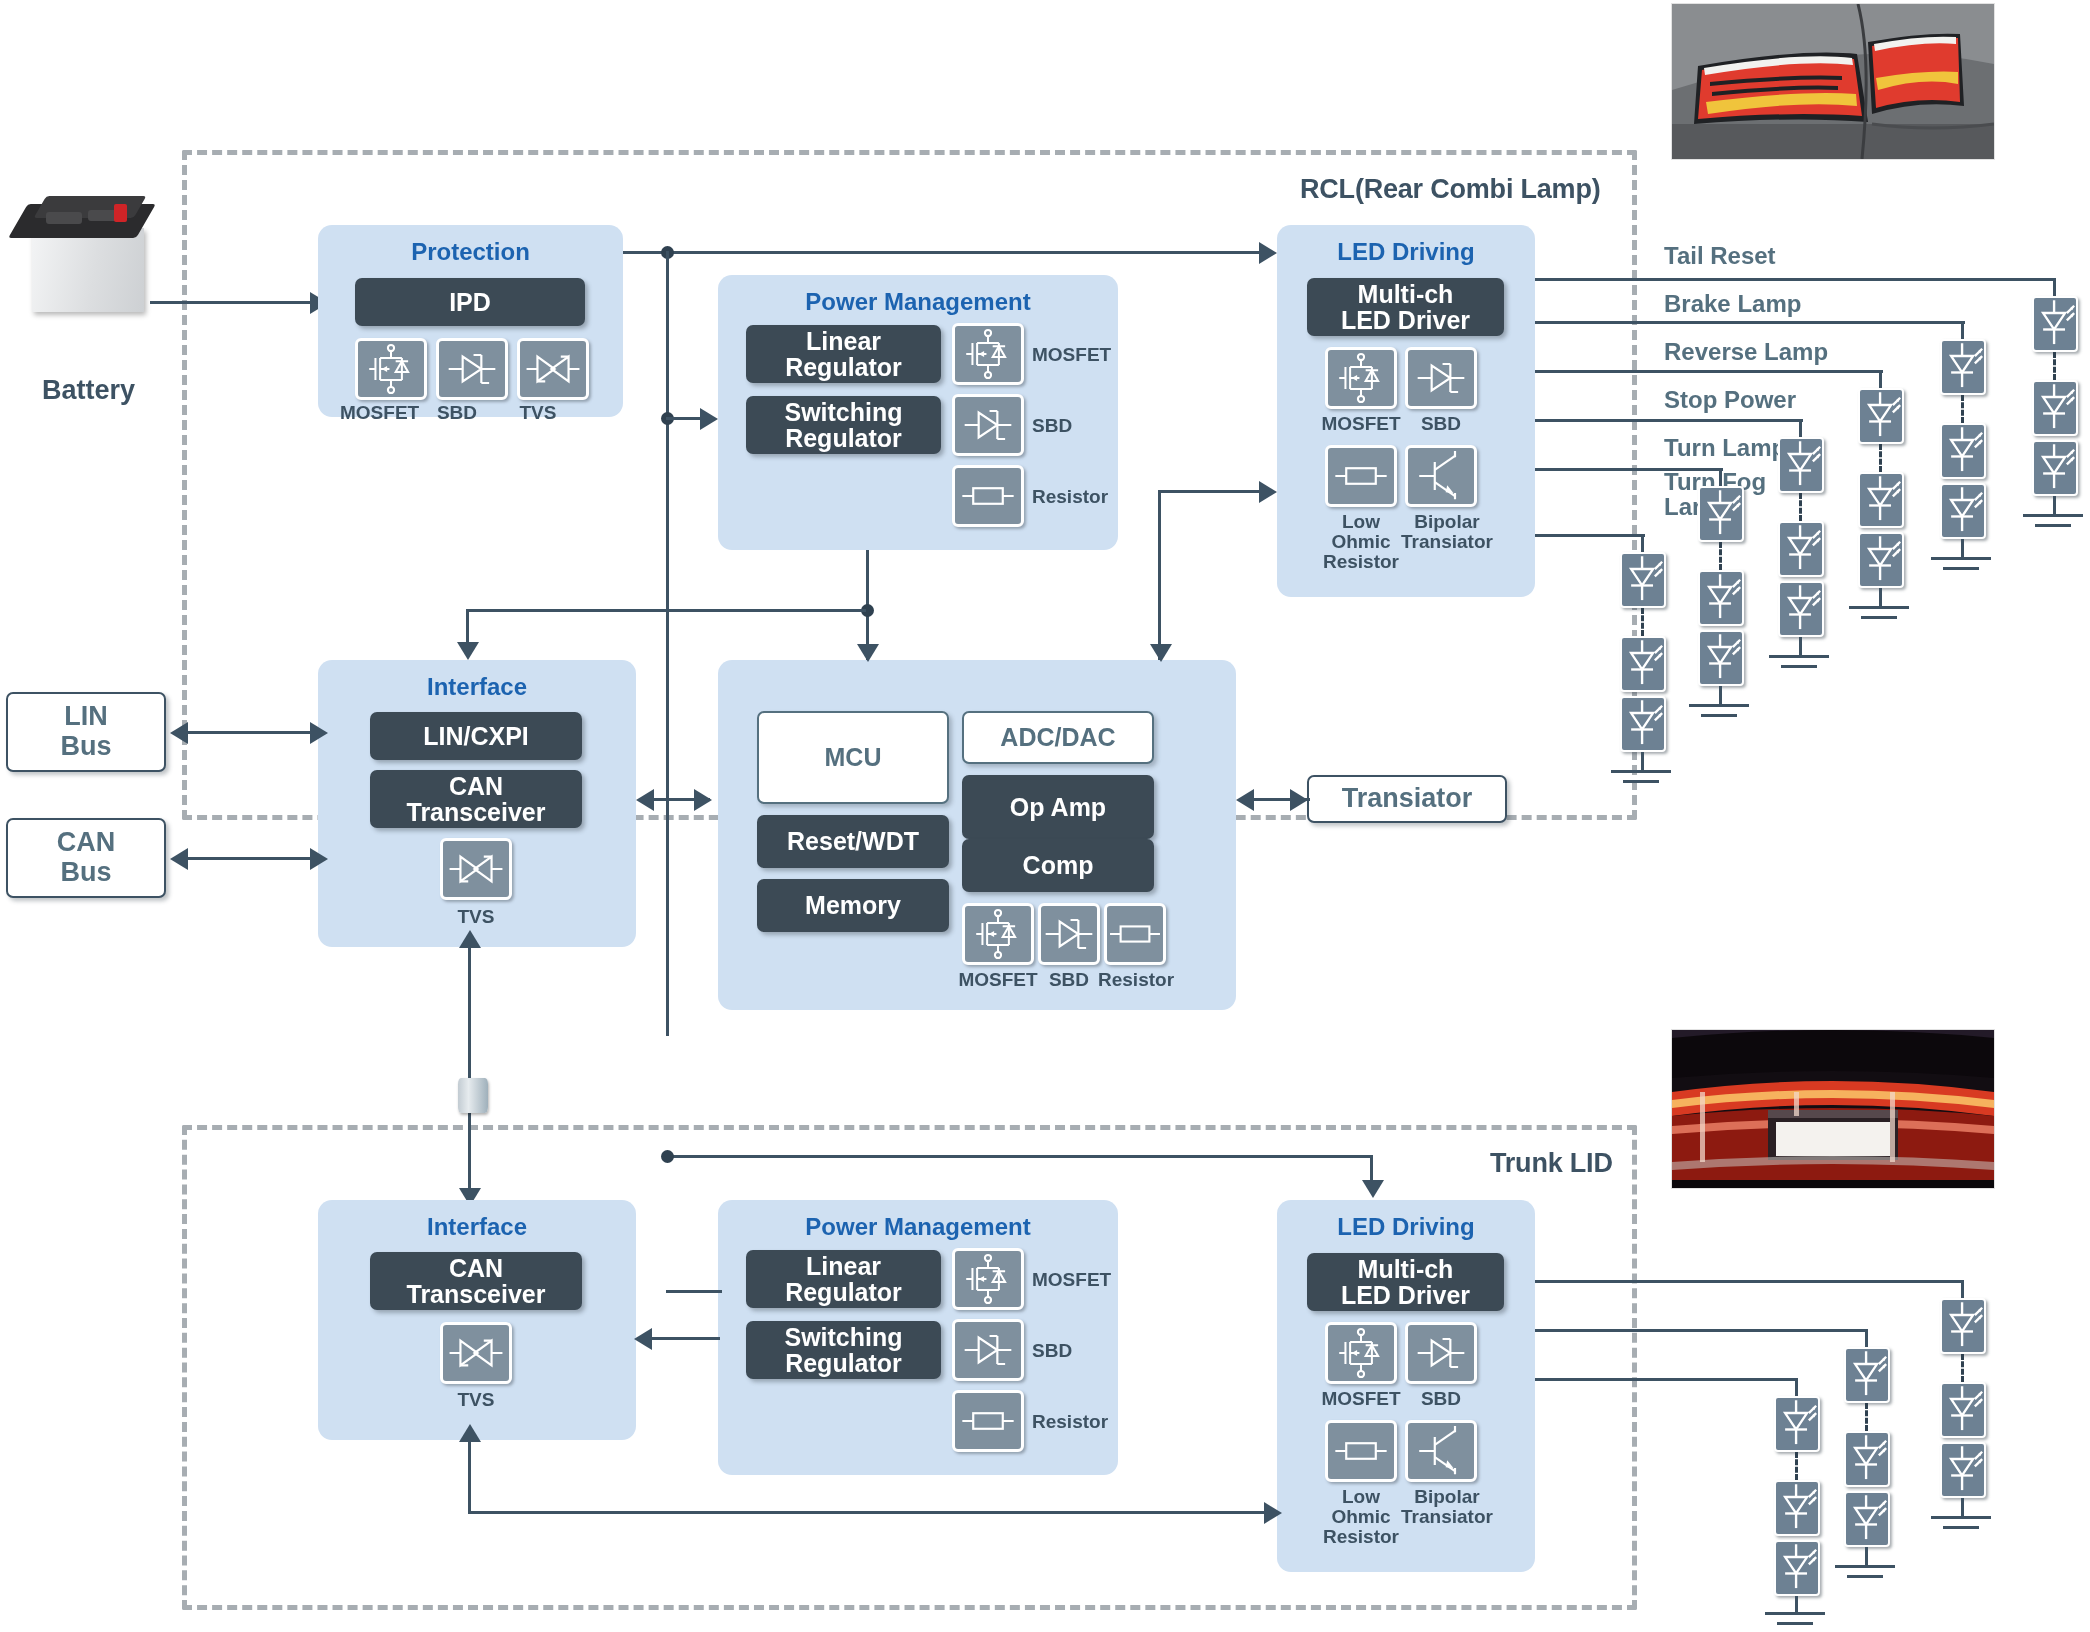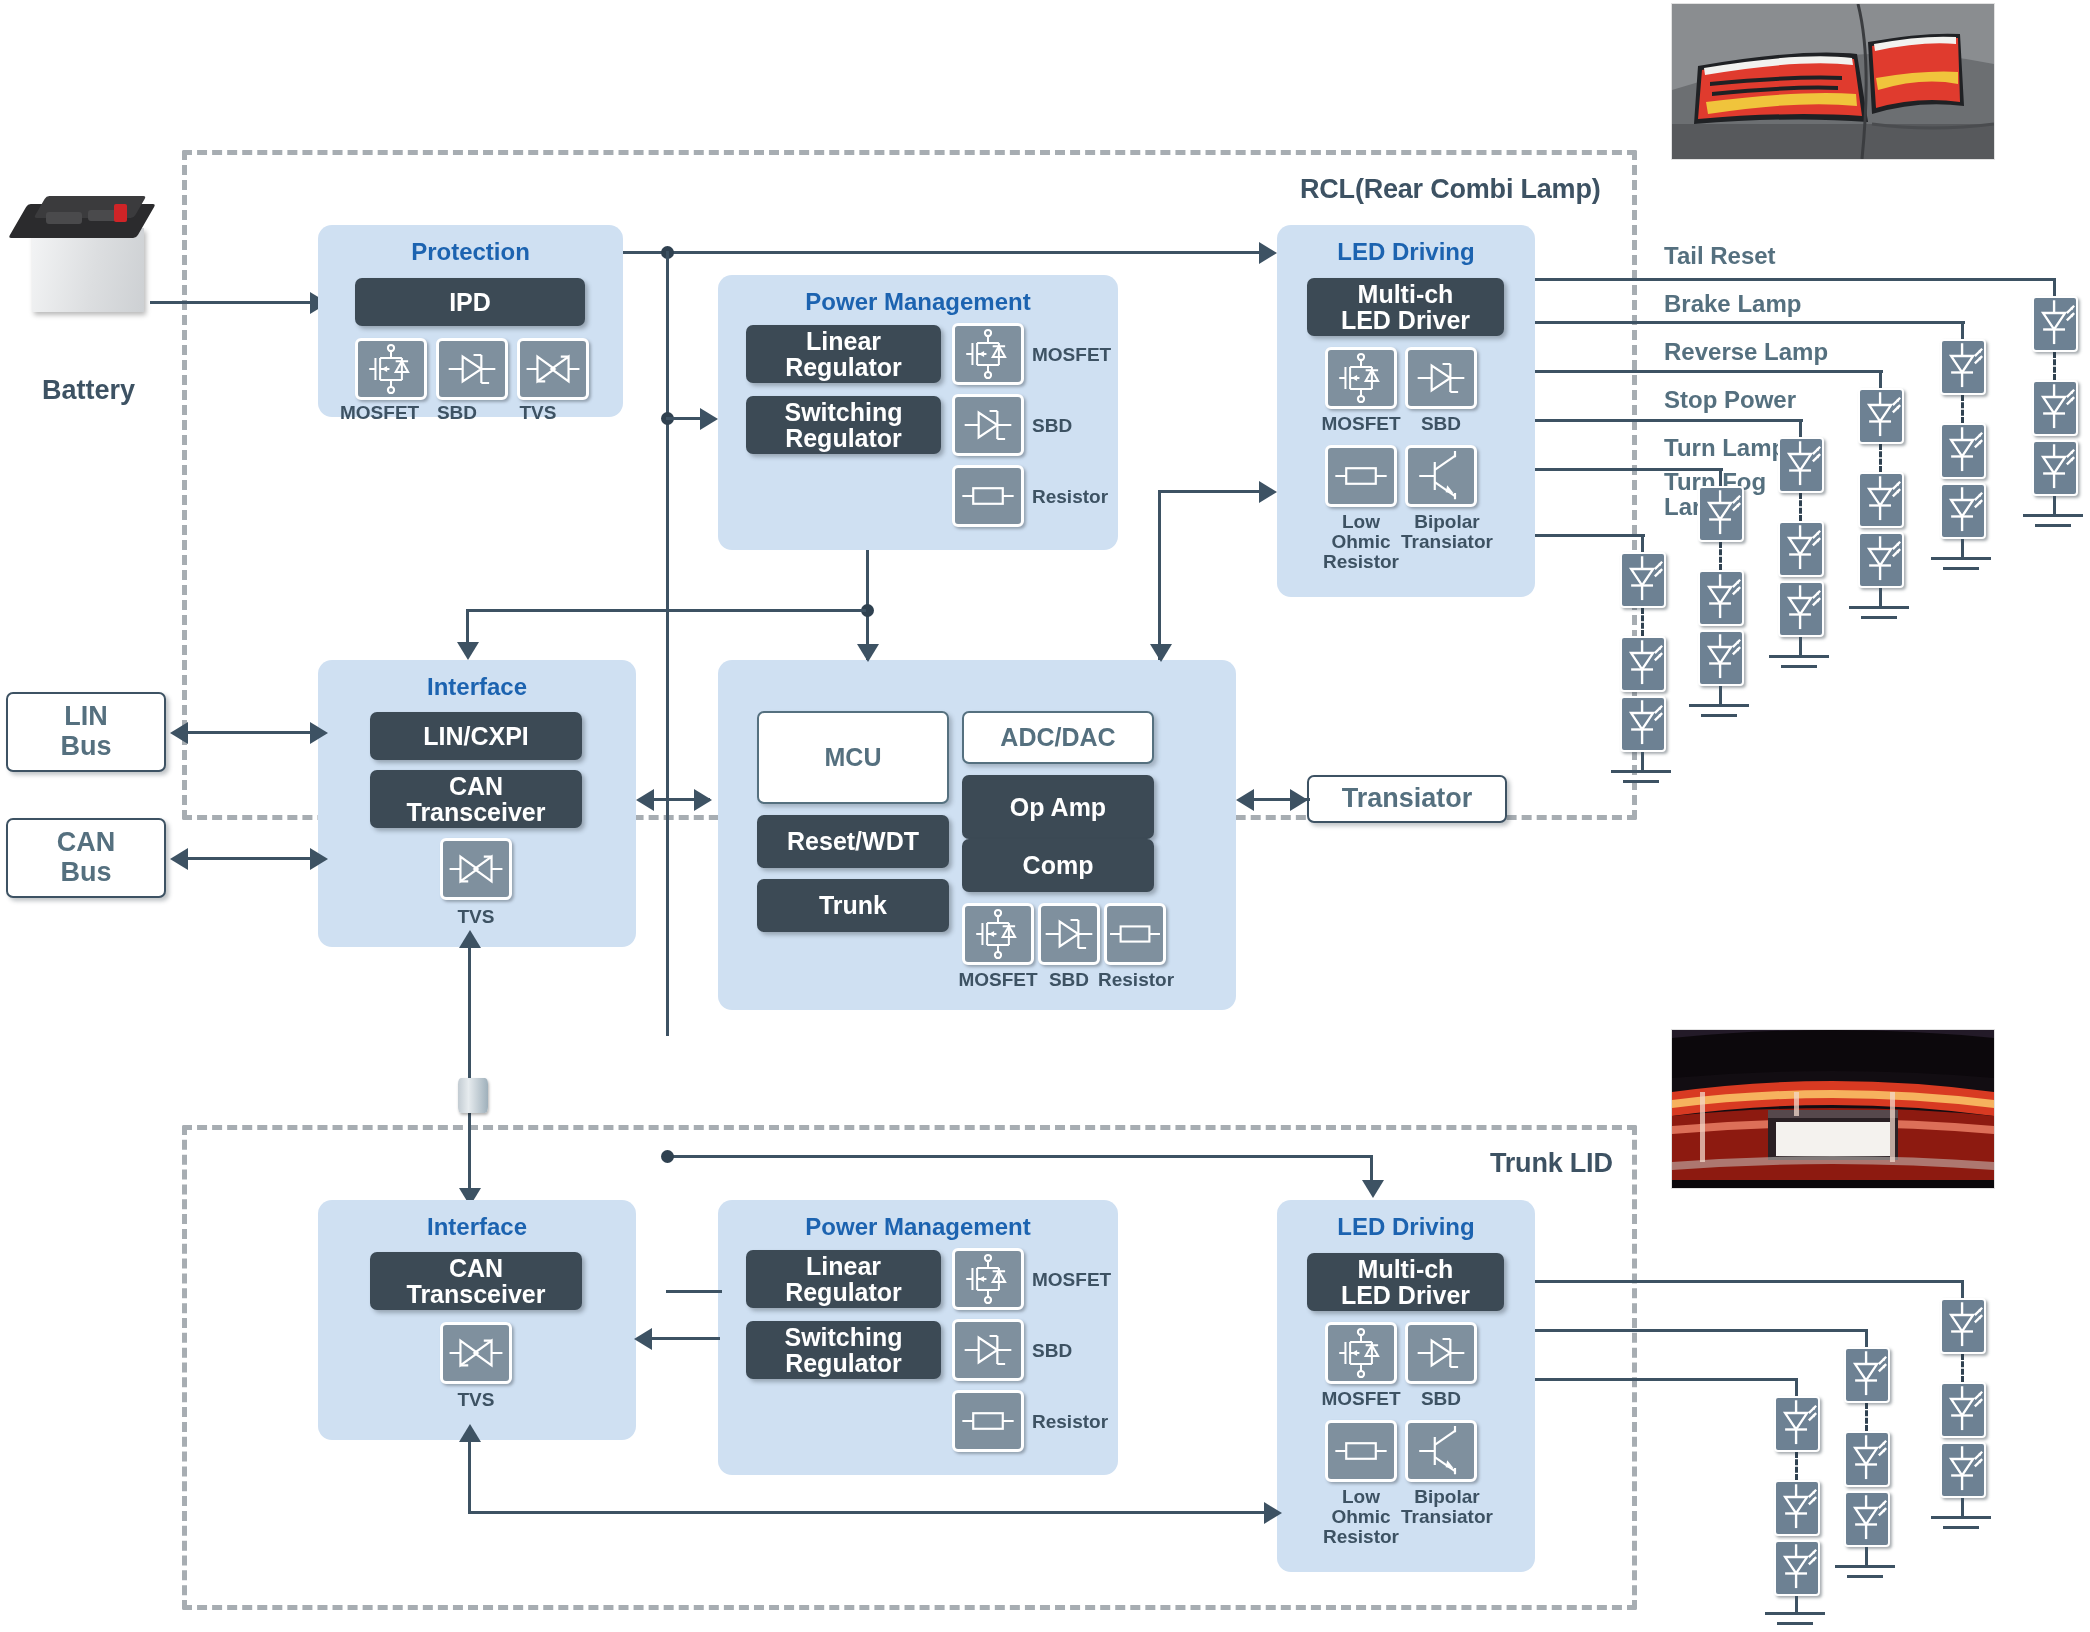--- a/index.html
+++ b/index.html
@@ -317,21 +317,21 @@
           <use href="#g-tvs"></use>
         </svg>
       </div>
     <div class="abs sym-label" style="left:122px;top:247px;width:72px;">TVS</div>
   </div>
 
   <div class="abs group" style="left:718px;top:660px;width:518px;height:350px;">
 
     <div class="abs chip white" style="left:39px;top:51px;width:192px;height:93px;">MCU</div>
     <div class="abs chip" style="left:39px;top:155px;width:192px;height:53px;">Reset/WDT</div>
-    <div class="abs chip" style="left:39px;top:219px;width:192px;height:53px;">Trunk</div>
+    <div class="abs chip" style="left:39px;top:219px;width:192px;height:53px;">Memory</div>
 
     <div class="abs chip white" style="left:244px;top:51px;width:192px;height:53px;">ADC/DAC</div>
     <div class="abs chip" style="left:244px;top:115px;width:192px;height:64px;">Op Amp</div>
     <div class="abs chip" style="left:244px;top:179px;width:192px;height:53px;">Comp</div>
 
     <div class="abs sym" style="left:244px;top:243px;width:72px;height:62px;">
       <svg viewBox="0 0 72 72">
           <use href="#g-mosfet"></use>
         </svg>
       </div>

